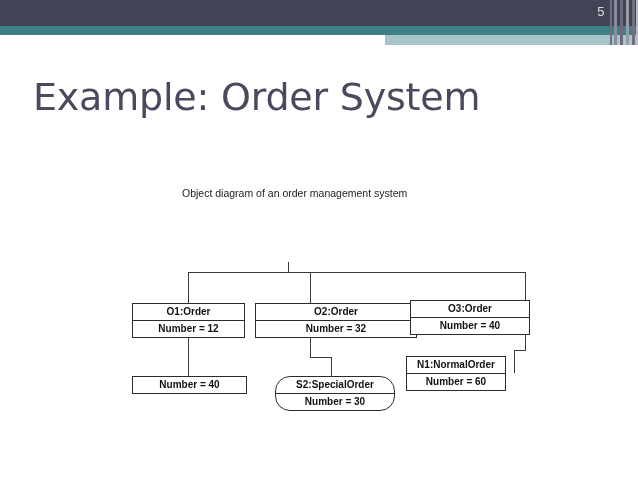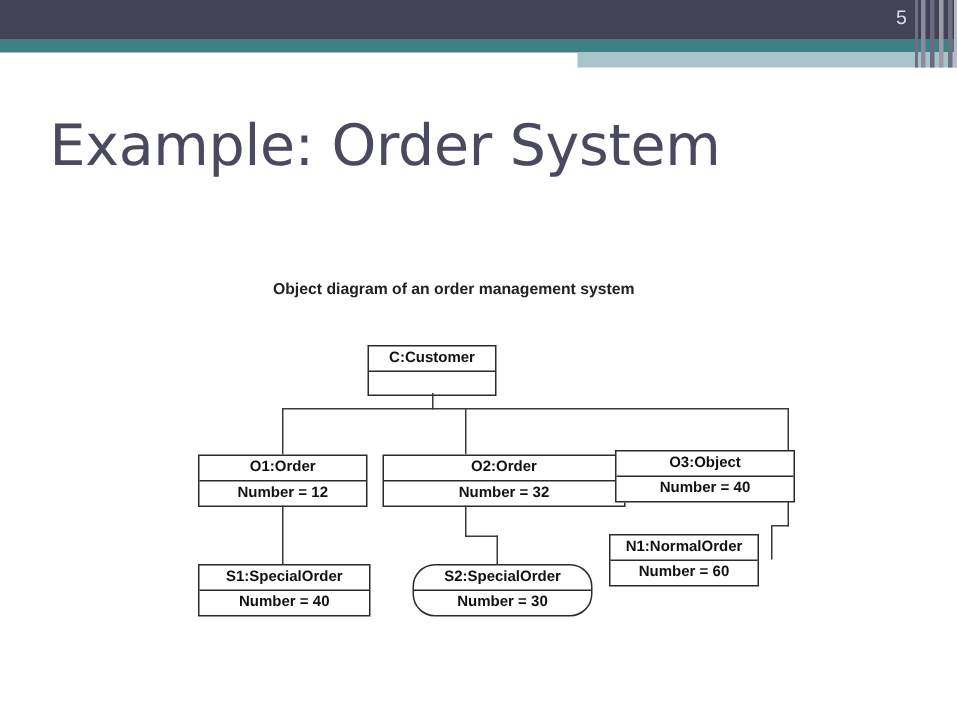--- a/index.html
+++ b/index.html
@@ -85,21 +85,21 @@
     left: 110px;
     top: 180px;
     width: 420px;
     height: 230px;
   }
   .diagram-caption {
     position: absolute;
     left: 72px;
     top: 7px;
     font-size: 10.5px;
-    font-weight: bold;
+    font-weight: normal;
     color: #222222;
     font-family: "Liberation Sans", sans-serif;
     white-space: nowrap;
   }
 
   .node {
     position: absolute;
     border: 1px solid #2b2b2b;
     background: #ffffff;
     box-sizing: border-box;
@@ -148,60 +148,55 @@
   </div>
 
   <div class="slide-number">5</div>
 
   <div class="slide-title">Example: Order System</div>
 
   <div class="diagram">
 
     <div class="diagram-caption">Object diagram of an order management system</div>
 
-    <div class="node" style="left:135px; top:50px; width:86px;">
-      <div class="cell top">C:Customer</div>
-      <div class="cell empty"></div>
-    </div>
 
     <div class="line v" style="left:178px; top:82px; height:11px;"></div>
 
     <div class="line h" style="left:78px; top:92px; width:338px;"></div>
 
     <div class="line v" style="left:78px;  top:92px; height:31px;"></div>
     <div class="line v" style="left:200px; top:92px; height:31px;"></div>
     <div class="line v" style="left:415px; top:92px; height:31px;"></div>
 
     <div class="node" style="left:22px; top:123px; width:113px;">
       <div class="cell top">O1:Order</div>
       <div class="cell">Number = 12</div>
     </div>
 
     <div class="node" style="left:145px; top:123px; width:162px;">
       <div class="cell top">O2:Order</div>
       <div class="cell">Number = 32</div>
     </div>
 
     <div class="node" style="left:300px; top:120px; width:120px;">
-      <div class="cell top">O3:Object</div>
+      <div class="cell top">O3:Order</div>
       <div class="cell">Number = 40</div>
     </div>
 
     <div class="line v" style="left:78px; top:157px; height:39px;"></div>
 
     <div class="line v" style="left:200px; top:157px; height:21px;"></div>
     <div class="line h" style="left:200px; top:177px; width:22px;"></div>
     <div class="line v" style="left:221px; top:177px; height:19px;"></div>
 
     <div class="line v" style="left:415px; top:154px; height:17px;"></div>
     <div class="line h" style="left:404px; top:170px; width:12px;"></div>
     <div class="line v" style="left:404px; top:170px; height:23px;"></div>
 
     <div class="node" style="left:22px; top:196px; width:115px;">
-      <div class="cell top">S1:SpecialOrder</div>
       <div class="cell">Number = 40</div>
     </div>
 
     <div class="node" style="left:165px; top:196px; width:120px;border-radius:15px;">
       <div class="cell top">S2:SpecialOrder</div>
       <div class="cell">Number = 30</div>
     </div>
 
     <div class="node" style="left:296px; top:176px; width:100px;">
       <div class="cell top">N1:NormalOrder</div>

